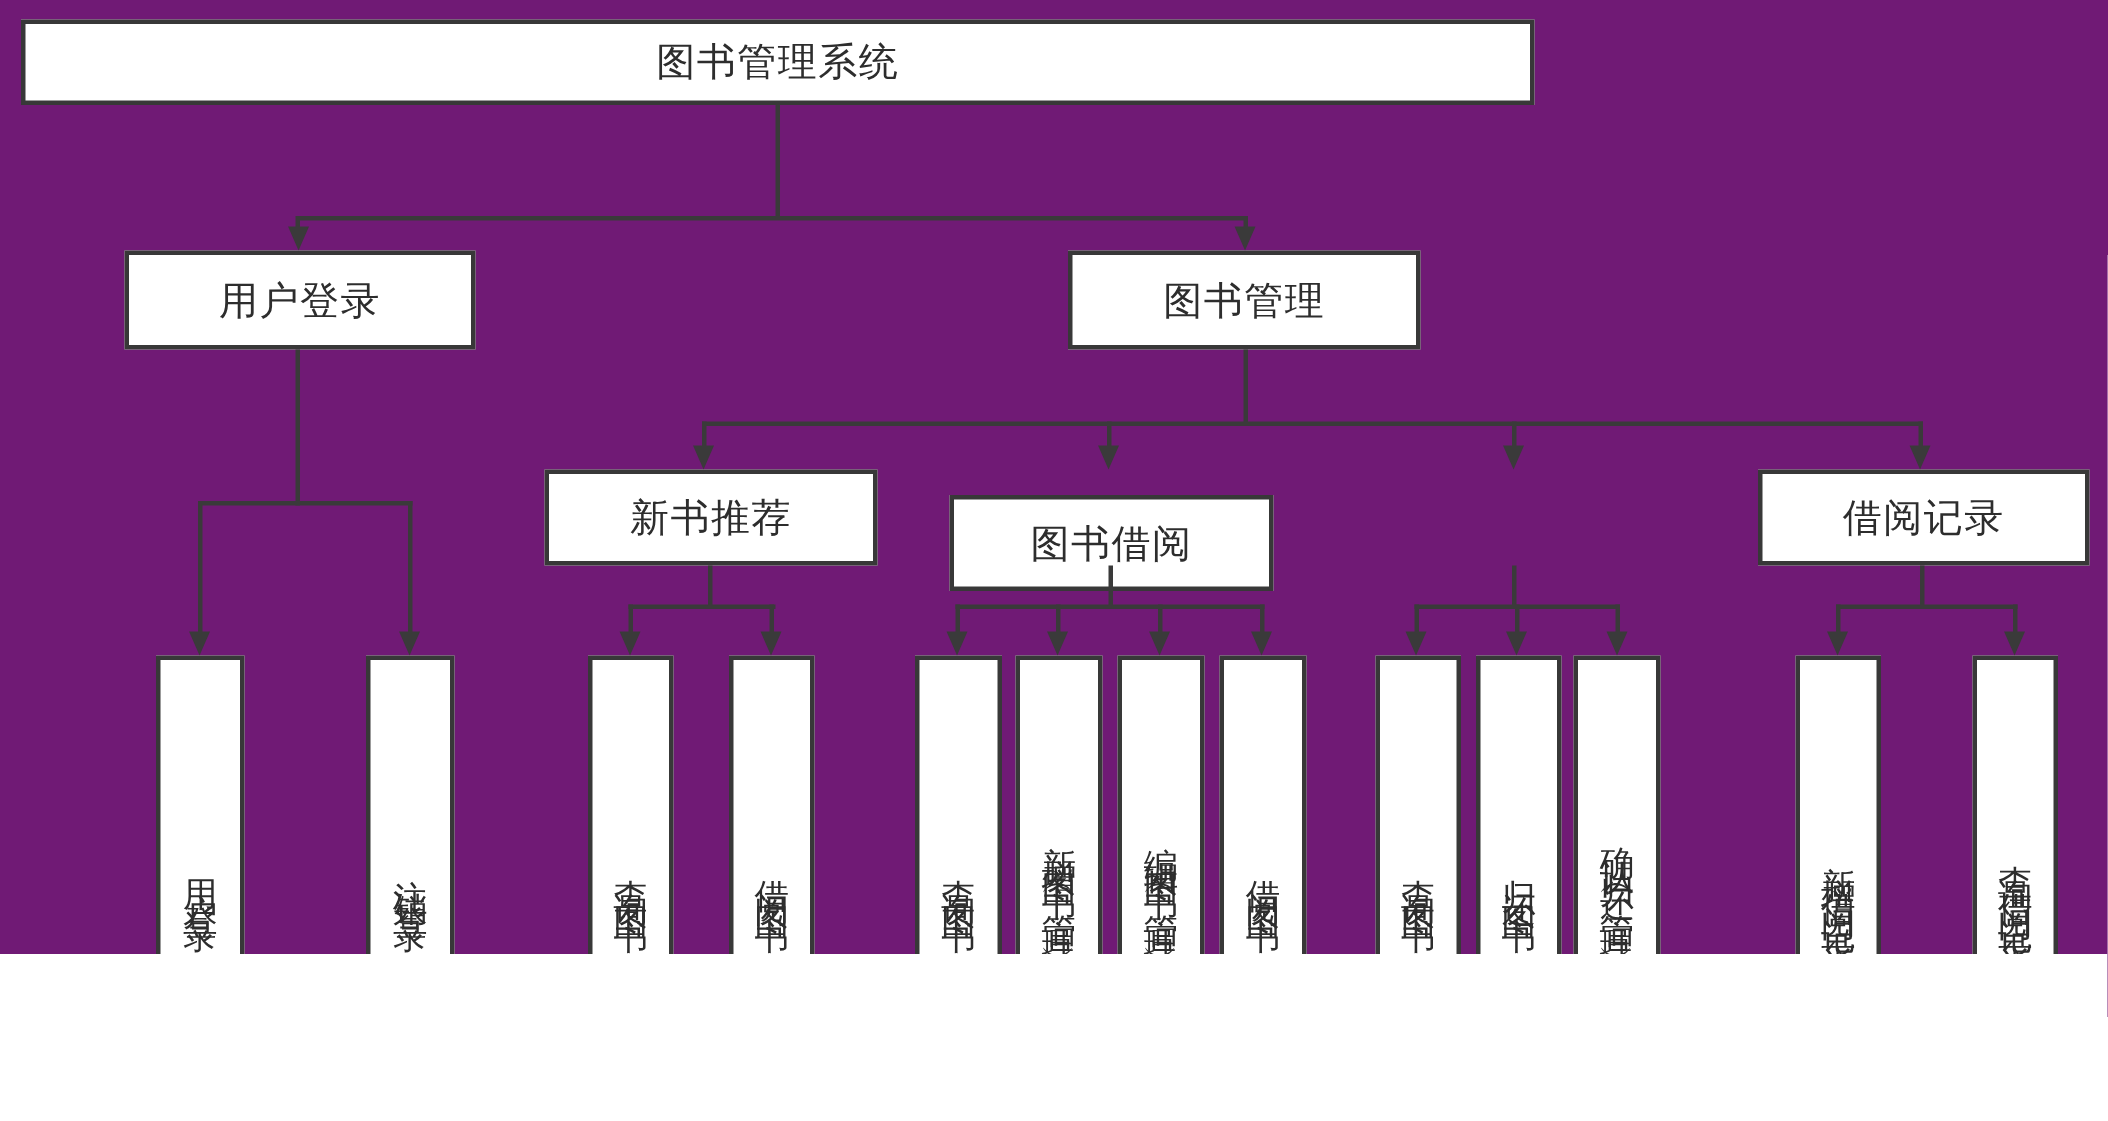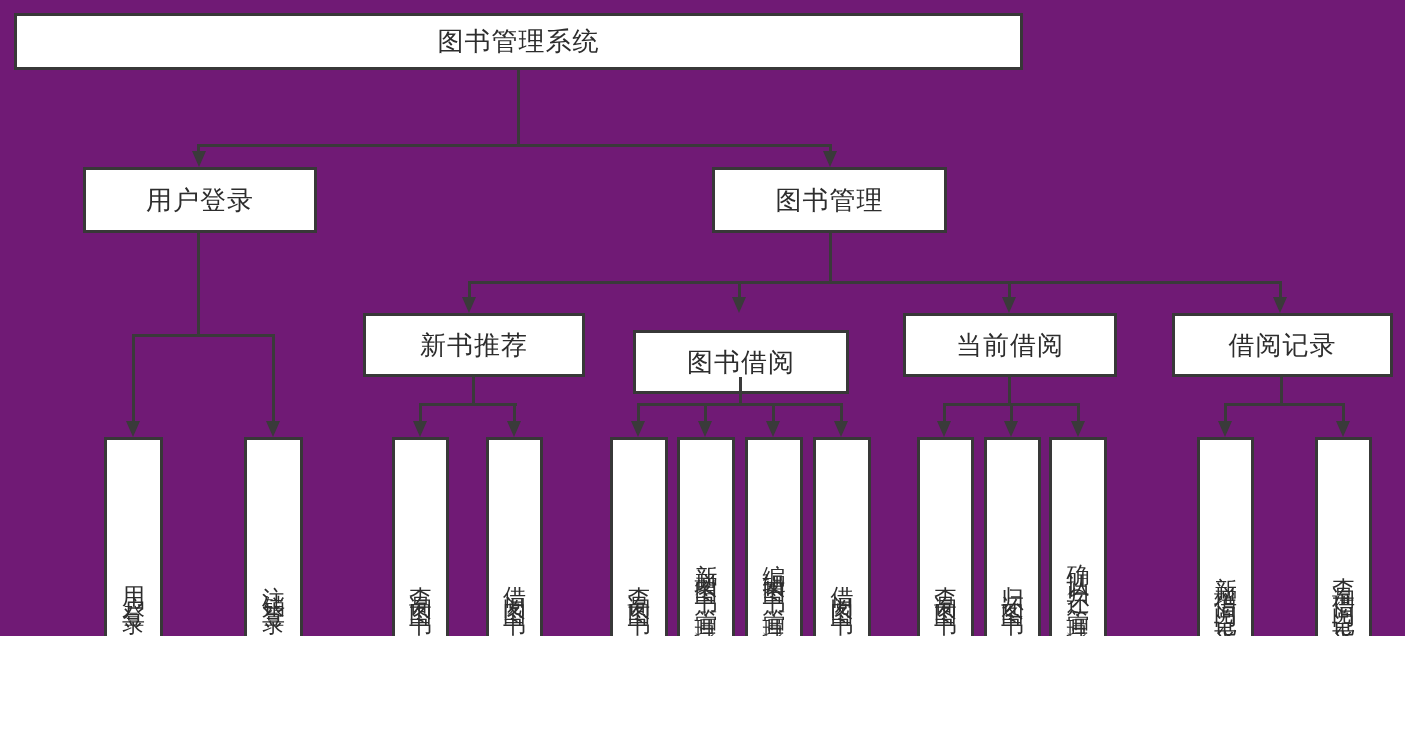--- a/index.html
+++ b/index.html
@@ -46,23 +46,20 @@
   </div>
   <div class="node" style="left:363px;top:313px;width:222px;height:64px;">
     <span>新书推荐</span>
   </div>
 
   <div class="node" style="left:712px;top:167px;width:235px;height:66px;">
     <span>图书管理</span>
   </div>
   <div class="node" style="left:633px;top:330px;width:216px;height:64px;">
     <span>图书借阅</span>
-  </div>
-  <div class="node" style="left:903px;top:313px;width:214px;height:64px;">
-    <span>当前借阅</span>
   </div>
   <div class="node" style="left:1172px;top:313px;width:221px;height:64px;">
     <span>借阅记录</span>
   </div>
 
   <div class="leaf" style="left:104px;width:59px;">
     <span>用户登录</span>
   </div>
   <div class="leaf" style="left:244px;width:59px;">
     <span>注销登录</span>

